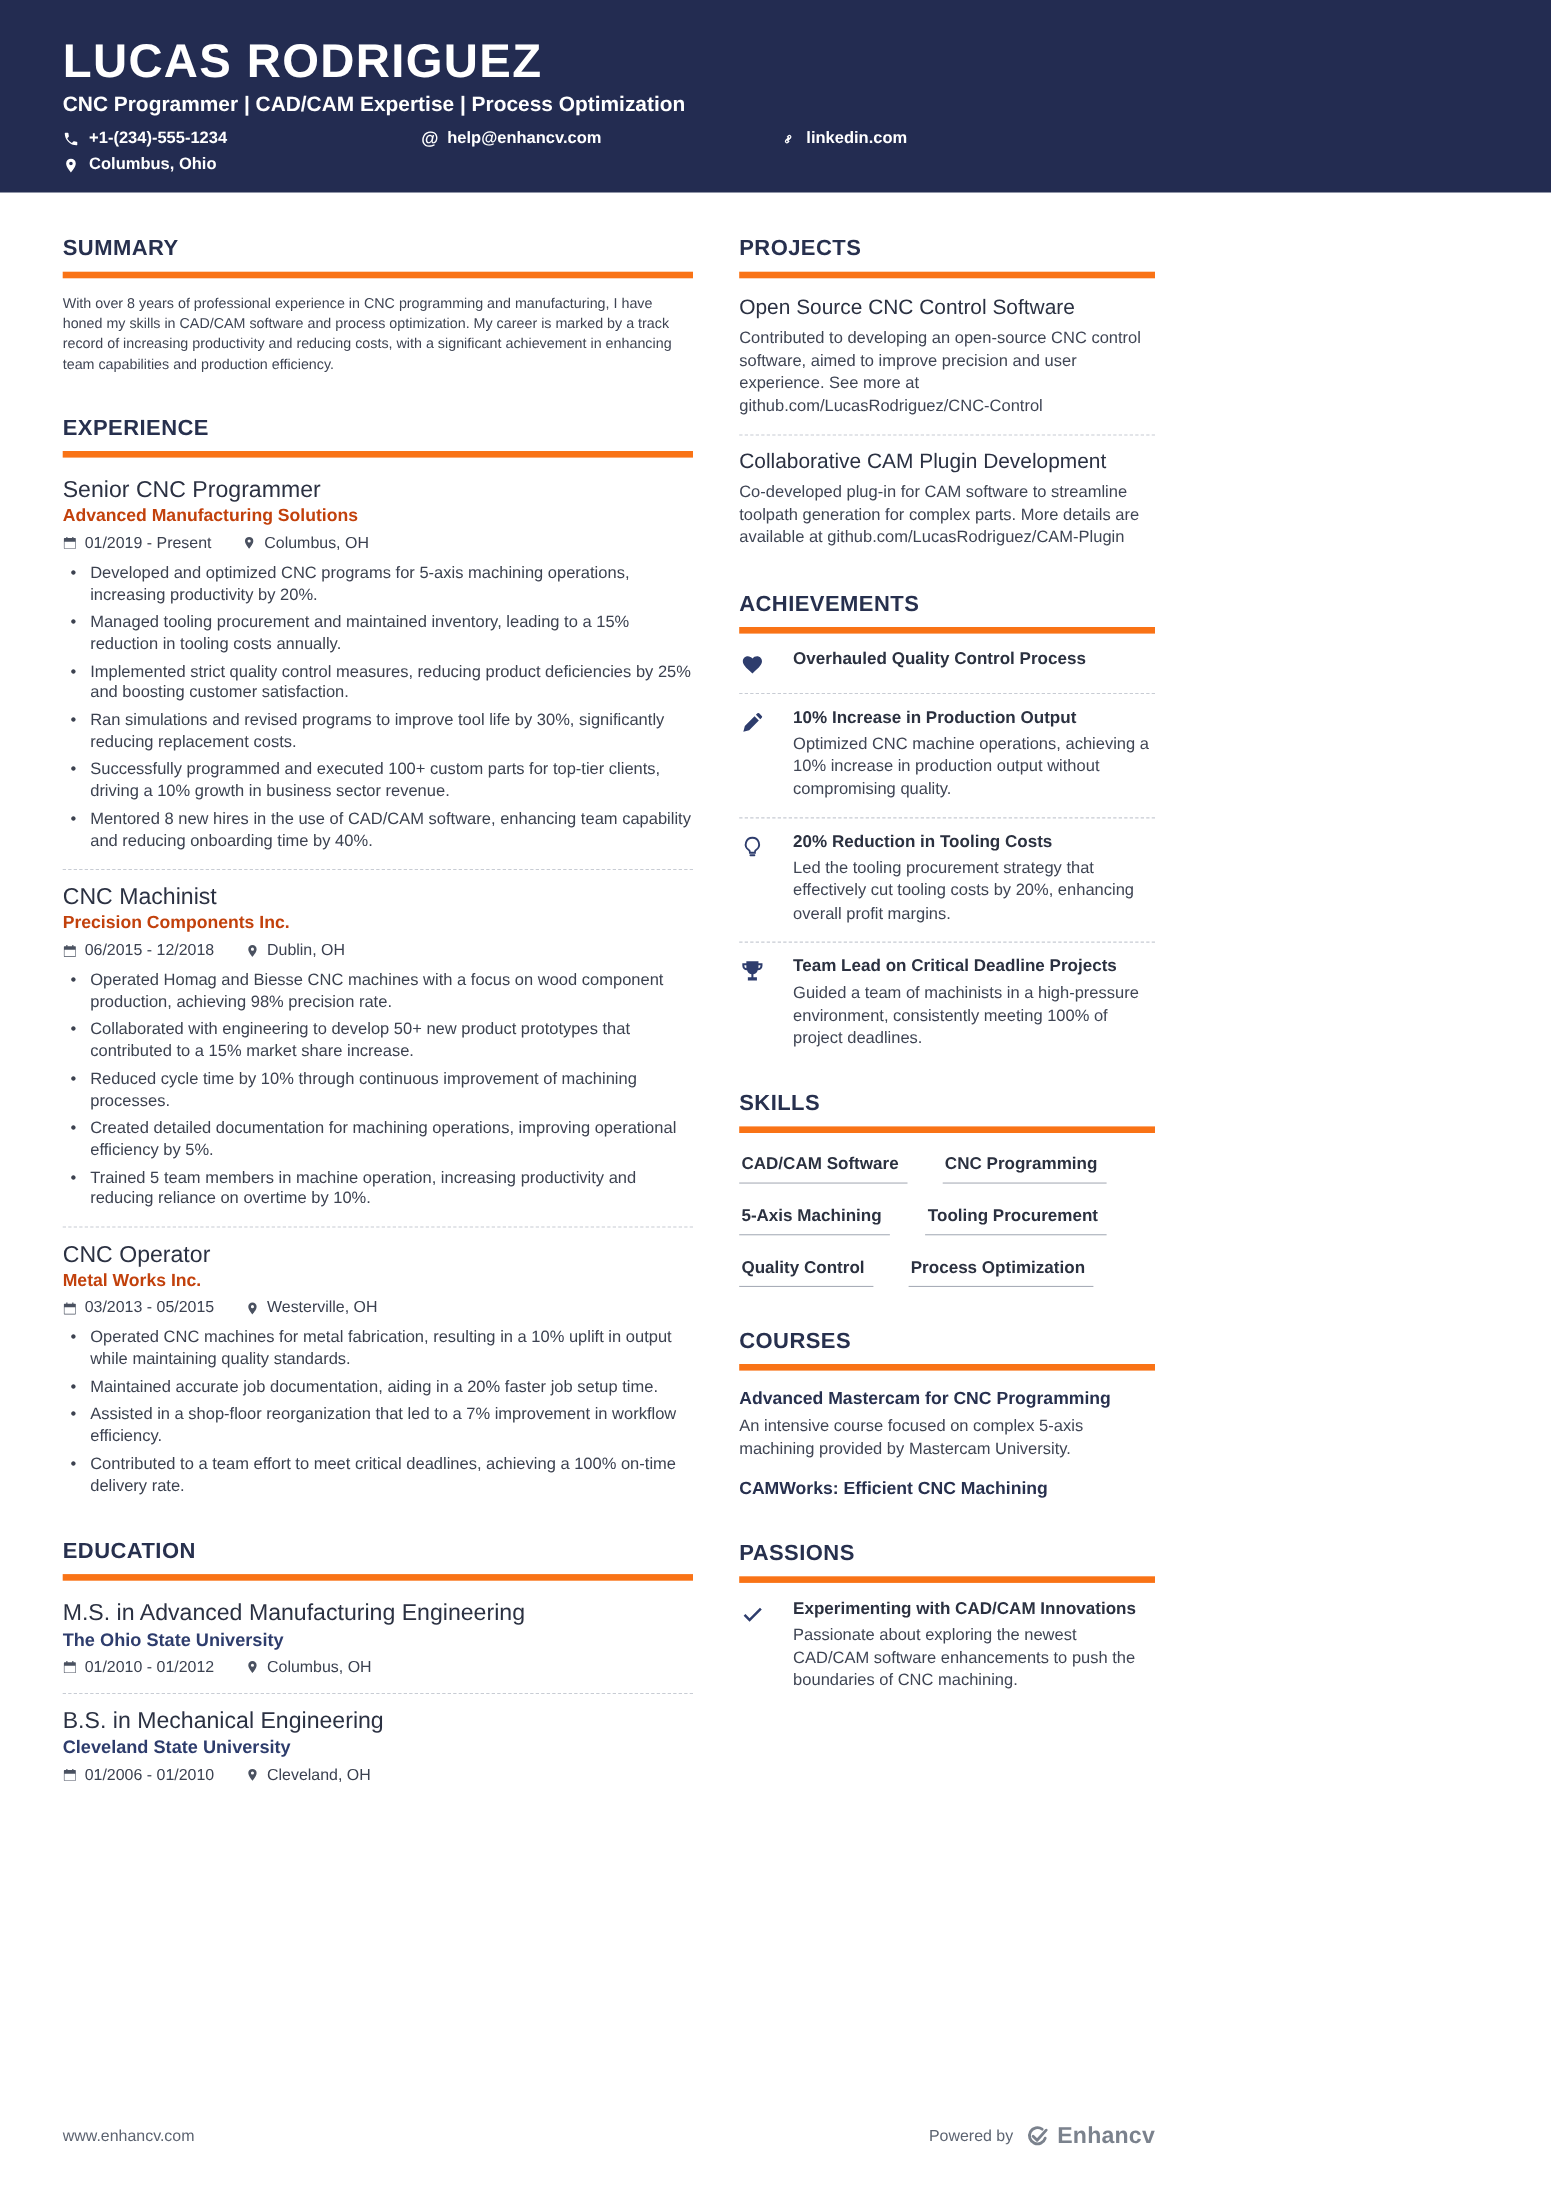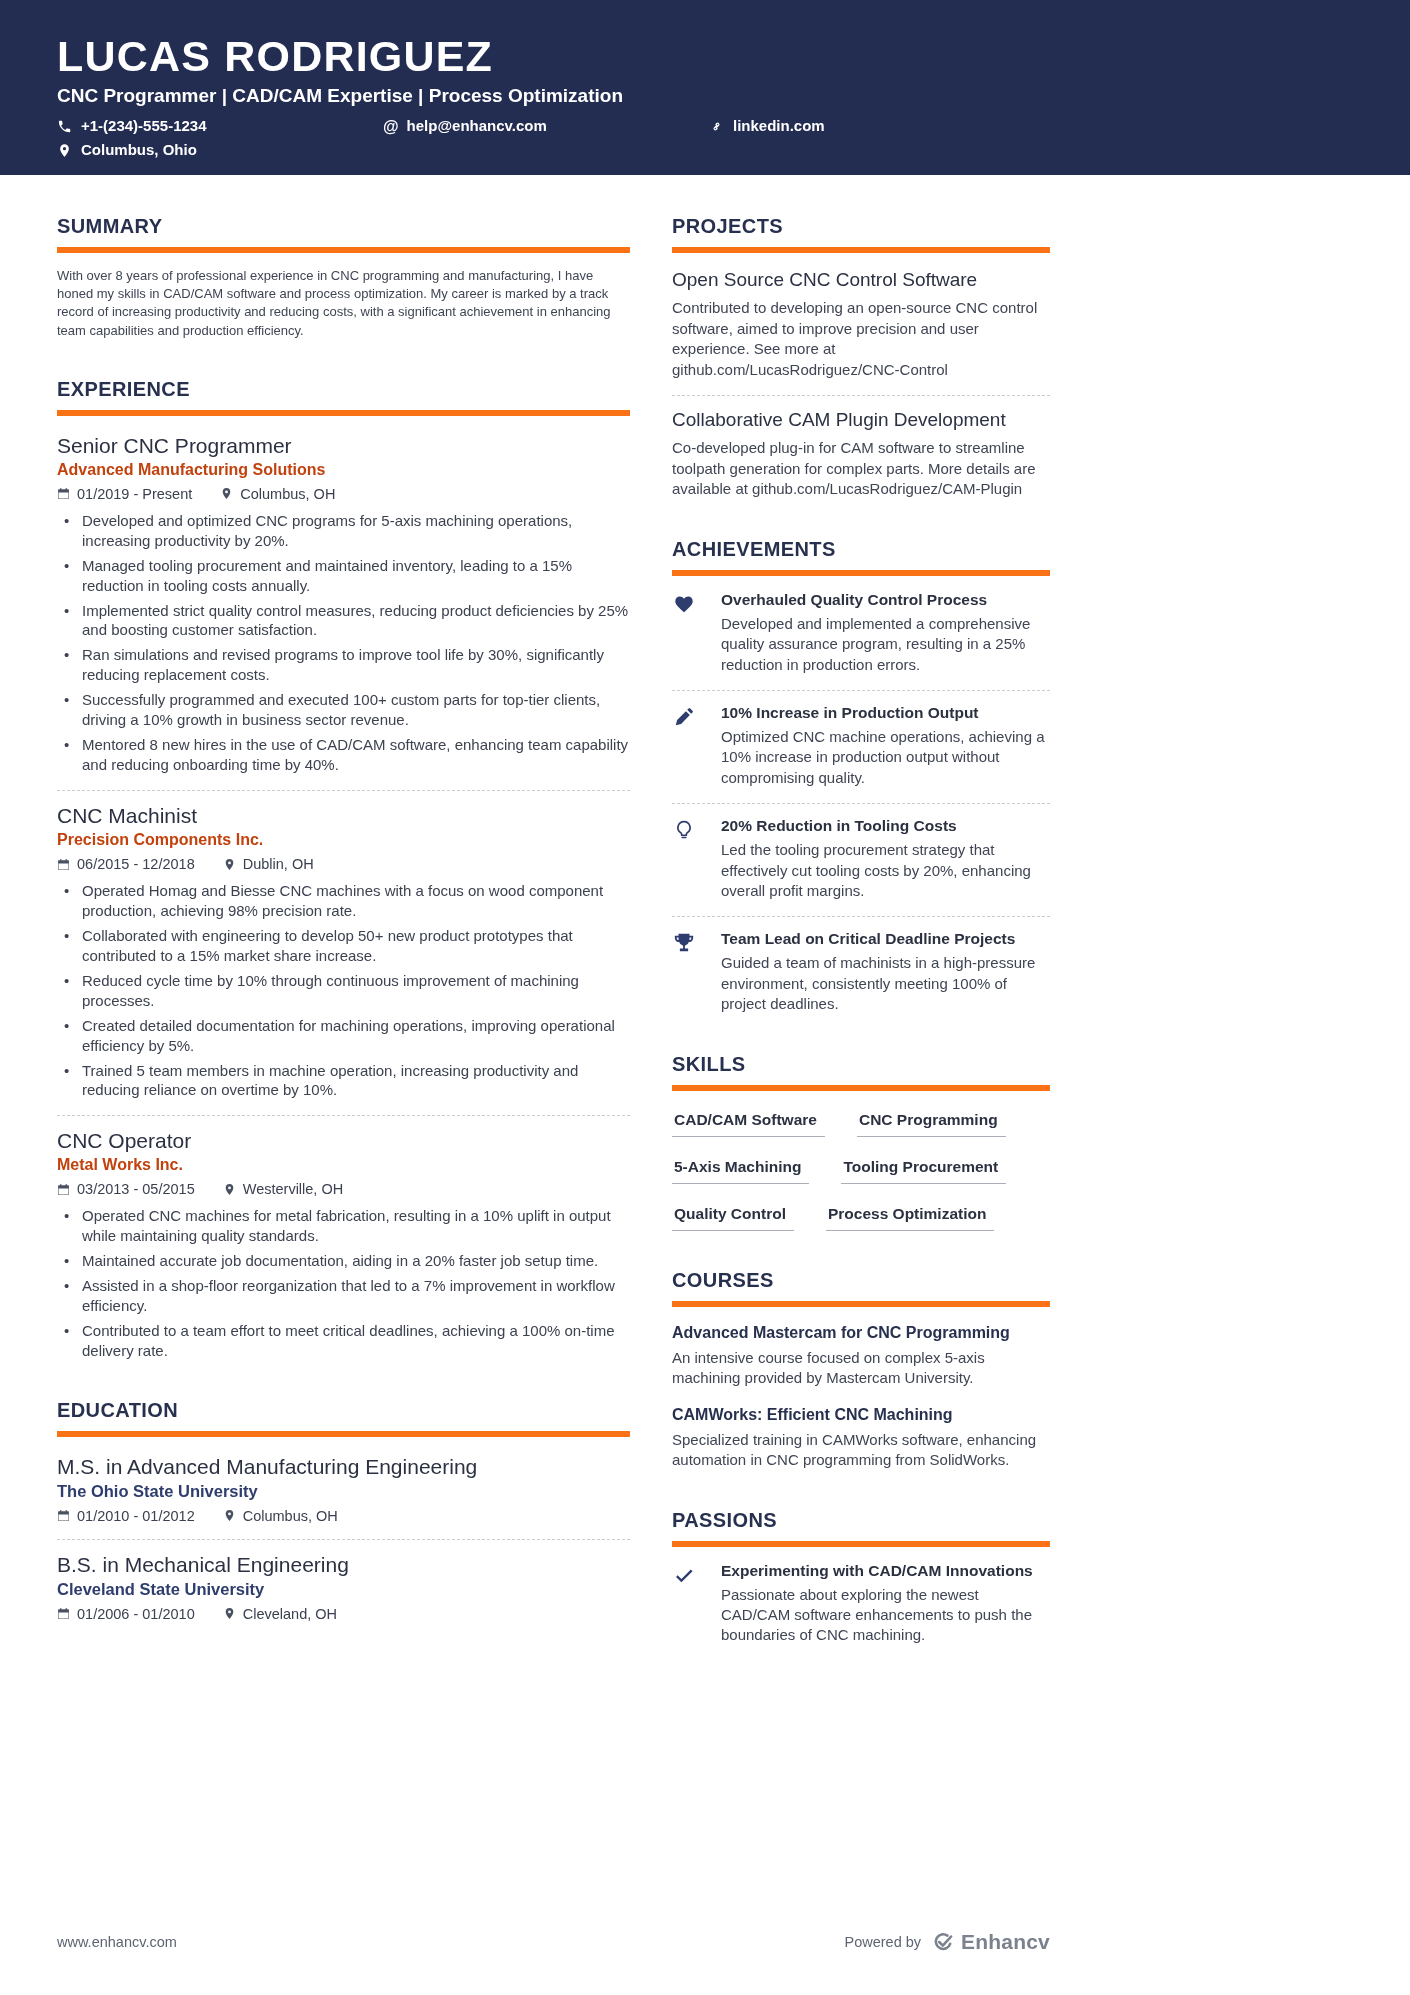--- a/index.html
+++ b/index.html
@@ -296,21 +296,20 @@
         <h2 class="sec">ACHIEVEMENTS</h2>
 
         <div class="ach">
           <span class="ico">
             <svg viewBox="0 0 24 24" fill="#2e3d6d">
                 <path d="M12 21l-1.3-1.2C5.6 15.2 2.5 12.4 2.5 8.9 2.5 6 4.7 3.9 7.4 3.9c1.8 0 3.5.9 4.6 2.3a5.9 5.9 0 0 1 4.6-2.3c2.7 0 4.9 2.1 4.9 5 0 3.5-3.1 6.3-8.2 10.9L12 21z"></path>
               </svg>
           </span>
           <div>
             <div class="ach-title">Overhauled Quality Control Process</div>
-            <p class="ach-desc">Developed and implemented a comprehensive quality assurance program, resulting in a 25% reduction in production errors.</p>
           </div>
         </div>
         <hr class="dashed">
 
         <div class="ach" style="margin-top:0;">
           <span class="ico">
             <svg viewBox="0 0 24 24" fill="#2e3d6d">
                 <path d="M15.5 4.2l4.3 4.3 1.5-1.5a1.2 1.2 0 0 0 0-1.7l-2.6-2.6a1.2 1.2 0 0 0-1.7 0l-1.5 1.5zM14.1 5.6L4.5 15.2 3 21l5.8-1.5 9.6-9.6-4.3-4.3z"></path>
               </svg>
           </span>
@@ -361,21 +360,20 @@
       </section>
 
       <section class="section">
         <h2 class="sec">COURSES</h2>
         <div class="course">
           <div class="course-title">Advanced Mastercam for CNC Programming</div>
           <p class="course-desc">An intensive course focused on complex 5-axis machining provided by Mastercam University.</p>
         </div>
         <div class="course">
           <div class="course-title">CAMWorks: Efficient CNC Machining</div>
-          <p class="course-desc">Specialized training in CAMWorks software, enhancing automation in CNC programming from SolidWorks.</p>
         </div>
       </section>
 
       <section class="section">
         <h2 class="sec">PASSIONS</h2>
         <div class="ach">
           <span class="ico">
             <svg viewBox="0 0 24 24" fill="#2e3d6d">
                 <path d="M9.2 16.4l-4.1-4.1-1.8 1.8 5.9 5.9L21.3 7.9l-1.8-1.8z"></path>
               </svg>

